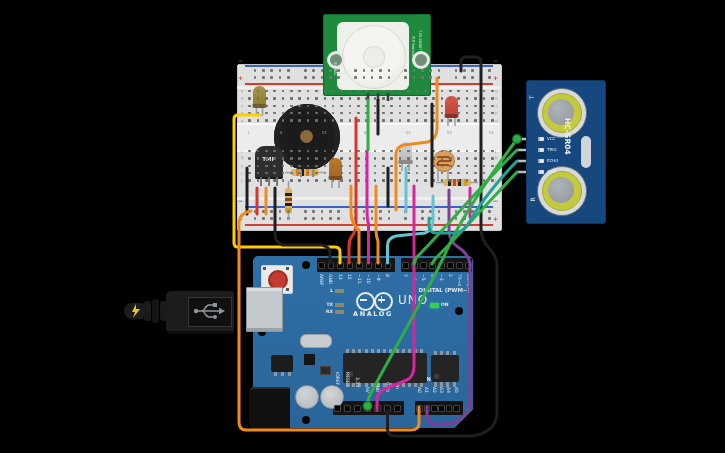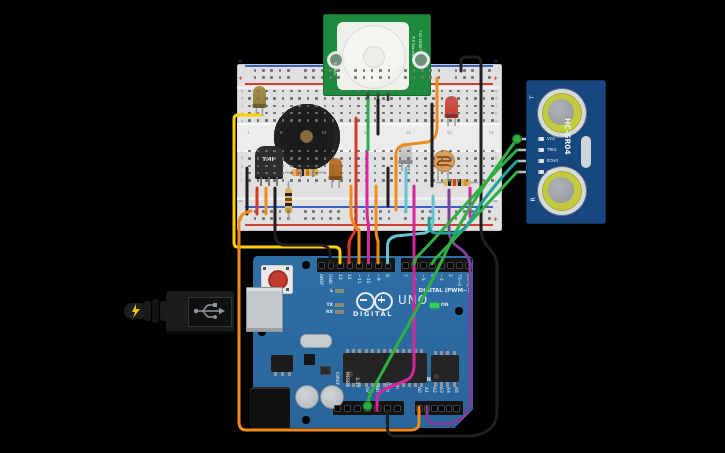--- a/index.html
+++ b/index.html
@@ -110,21 +110,21 @@
   <div class="abs" style="left:396px;top:287px;width:74px;text-align:right;font-size:5.5px;font-weight:bold;color:#e4ebef;">DIGITAL (PWM~)</div>
   <div class="abs" style="left:352px;top:376px;font-size:5.5px;font-weight:bold;color:#e4ebef;">POWER</div>
   <div class="abs" style="left:415px;top:376px;width:48px;text-align:center;font-size:5.5px;font-weight:bold;color:#e4ebef;">ANALOG IN</div>
 
   <div class="abs" style="left:356px;top:292px;width:15px;height:15px;border-radius:50%;border:2.5px solid #e8edf0;"></div>
   <div class="abs" style="left:374px;top:292px;width:15px;height:15px;border-radius:50%;border:2.5px solid #e8edf0;"></div>
   <div class="abs" style="left:360px;top:299px;width:7px;height:1.8px;background:#e8edf0;"></div>
   <div class="abs" style="left:378px;top:299px;width:7px;height:1.8px;background:#e8edf0;"></div>
   <div class="abs" style="left:380.6px;top:296.4px;width:1.8px;height:7px;background:#e8edf0;"></div>
   <div class="abs" style="left:398px;top:293px;font-size:12px;color:#dfe6ea;letter-spacing:1px;">UNO</div>
-  <div class="abs" style="left:353px;top:310px;font-size:6.5px;font-weight:bold;letter-spacing:1.6px;color:#e8edf0;">DIGITAL</div>
+  <div class="abs" style="left:353px;top:310px;font-size:6.5px;font-weight:bold;letter-spacing:1.6px;color:#e8edf0;">ANALOG</div>
   <div class="abs" style="left:430px;top:303px;width:9px;height:5px;background:#35d04f;box-shadow:0 0 3px #35d04f;"></div>
   <div class="abs" style="left:441px;top:302px;font-size:4.5px;font-weight:bold;color:#e4ebef;">ON</div>
 
   <div class="abs" style="left:300px;top:334px;width:30px;height:12px;background:#c8ccd0;border-radius:6px;border:1px solid #9aa0a5;"></div>
   <div class="abs" style="left:271px;top:355px;width:22px;height:17px;background:#1c1c1c;border-radius:2px;"></div>
   <div class="abs" style="left:274px;top:372px;width:17px;height:4px;background:repeating-linear-gradient(90deg,#8f969b 0 3px,transparent 3px 7px);"></div>
   <div class="abs" style="left:304px;top:354px;width:11px;height:11px;background:#161616;"></div>
   <div class="abs" style="left:320px;top:366px;width:9px;height:7px;background:#2a2a2a;border:1px solid #444;"></div>
   <div class="chiplegs" style="left:346px;top:349px;width:78px;"></div>
   <div class="chiplegs" style="left:346px;top:382px;width:78px;"></div>

